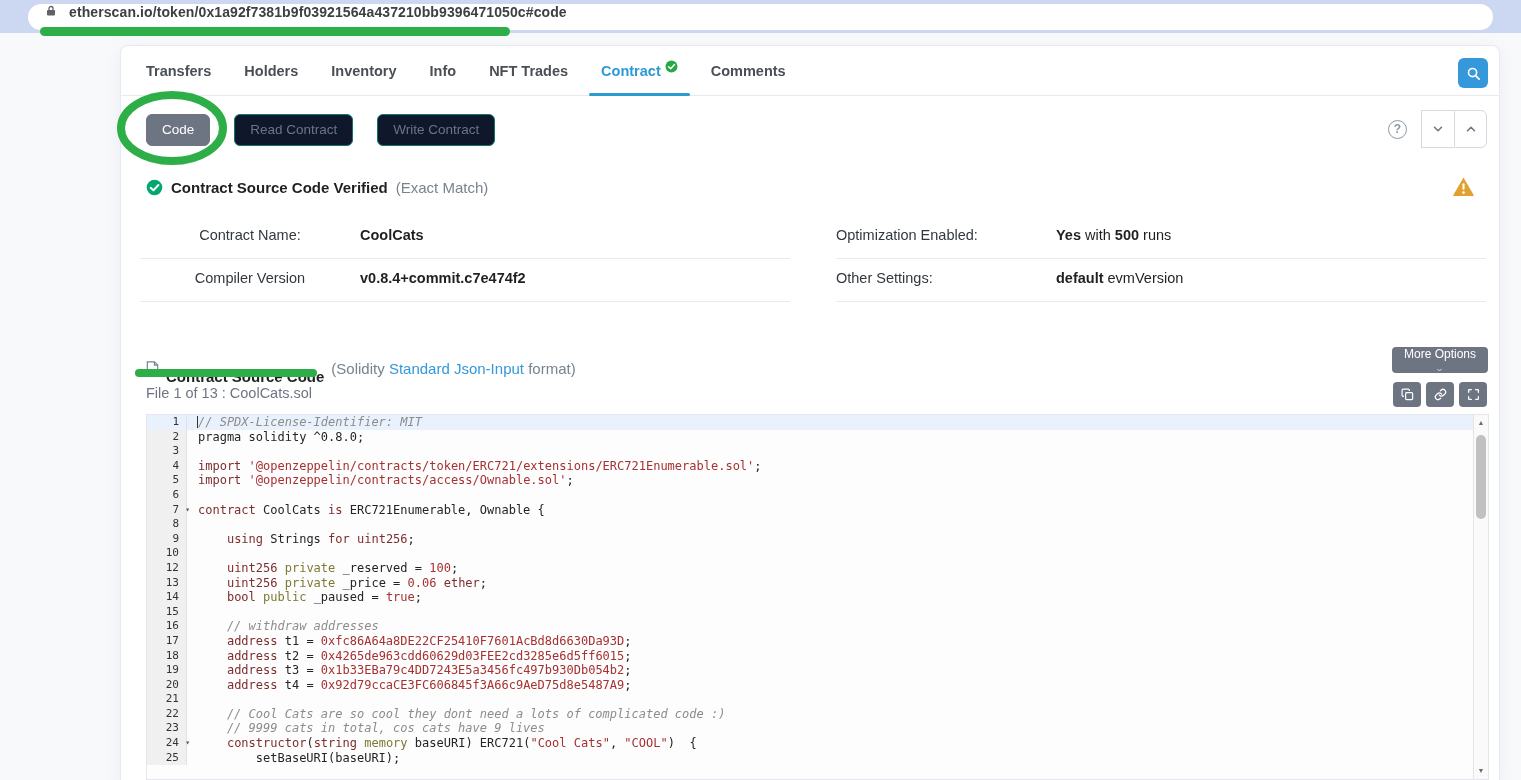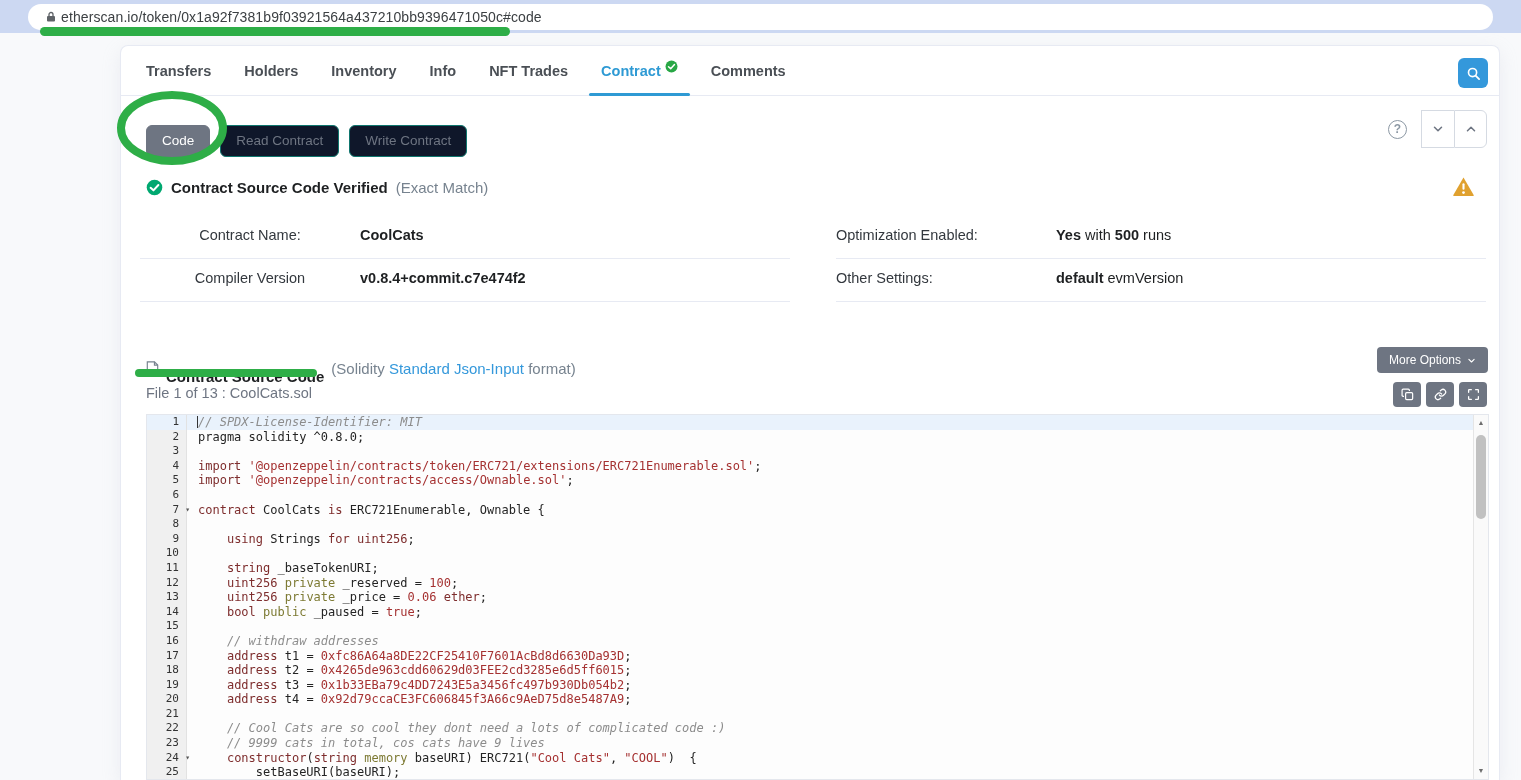--- a/index.html
+++ b/index.html
@@ -5,22 +5,22 @@
   * { box-sizing: border-box; margin: 0; padding: 0; }
   html,body { width:1521px; height:780px; overflow:hidden; }
   body {
     font-family:"Liberation Sans", sans-serif;
     background:#f8f9fb; position:relative; color:#1e2022;
   }
   
   .chrome { position:absolute; left:0; top:0; width:1521px; height:33px; background:#ccd8f2; }
   .urlbar {
     position:absolute; left:28px; top:4px; width:1465px; height:26px;
-    background:#fff; border-radius:13px; display:flex; align-items:center; gap:4px;
-    padding-left:17px; cursor:text;
+    background:#fff; border-radius:13px; display:flex; align-items:flex-start; gap:12px;
+    padding-left:17px; cursor:text;font-weight:bold;
   }
   .urlbar .url-text { font-size:14px; color:#3c4043; letter-spacing:.1px; }
   
   .anno { position:absolute; z-index:40; pointer-events:none; }
   .anno-url { left:40px; top:27px; width:470px; height:9px; border-radius:5px;
     background:var(--marker-green,#2eae47); }
   .anno-circle { left:114px; top:90px; }
   .anno-source { left:135px; top:369px; width:182px; height:8px; border-radius:4px;
     background:var(--marker-green,#2eae47); }
   
@@ -45,21 +45,21 @@
     content:""; position:absolute; left:0; right:0; bottom:-1px; height:3px;
     background:var(--tab-active-blue,#2e9ad4); border-radius:2px;
   }
   .tab .badge-svg { margin-top:-8px; }
   .search-btn {
     position:absolute; right:11px; top:12px; width:30px; height:30px;
     background:var(--accent-blue,#3498db); border:none; border-radius:6px;
     display:flex; align-items:center; justify-content:center; cursor:pointer;
   }
   
-  .subnav { position:absolute; left:25px; top:79px; display:flex; gap:10px; }
+  .subnav { position:absolute; left:25px; top:68px; display:flex; gap:24px; }
   .btn {
     font-family:inherit; font-size:13.5px; border-radius:6px; padding:7px 15px;
     cursor:pointer; line-height:1.2;
   }
   .btn-dark { background:var(--button-slate,#6e7582); color:#fff; border:1px solid var(--button-slate,#6e7582); }
   .btn-light { background:#0f172a; color:#6e7582; border:1px solid #0f766e; }
   
   .search-group { position:absolute; right:12px; top:64px; display:flex; align-items:center; }
   .help-icon {
     width:19px; height:19px; border:1.5px solid #8c98a4; border-radius:50%;
@@ -94,20 +94,21 @@
   
   .source-heading { position:absolute; left:25px; top:306px; display:flex; align-items:center; gap:7px; font-size:15px; }
   .source-heading .s-title { font-weight:700; color:#1e2022;margin-top:16px; }
   .source-heading .s-gray { color:#77838f; }
   .source-heading a { color:var(--link-blue,#3498db); text-decoration:none; cursor:pointer; }
   .more-btn {
     position:absolute; right:11px; top:301px; height:26px;
     background:var(--button-slate,#6e7582); color:#fff; border:none; border-radius:4px;
     font-size:12px; font-family:inherit; padding:0 12px; display:flex; align-items:center; gap:6px;
     cursor:pointer;
+    flex-direction:column;
   }
   .file-row { position:absolute; left:25px; top:339px; font-size:14.5px; color:#6e7582; }
   .mini-btns { position:absolute; right:12px; top:336px; display:flex; gap:5px; }
   .mini-btn {
     width:28px; height:25px; background:var(--button-slate,#6e7582); border:none; border-radius:4px;
     display:flex; align-items:center; justify-content:center; cursor:pointer;
   }
   
   .code-panel {
     position:absolute; left:25px; right:10px; top:368px; bottom:0;
@@ -328,24 +329,20 @@
         </div>
         <div class="code-row">
           <div class="gutter-cell">9</div>
           <pre class="code-cell"><span class="tok-p">    </span><span class="tok-k">using</span><span class="tok-p"> Strings </span><span class="tok-k">for</span><span class="tok-p"> </span><span class="tok-k">uint256</span><span class="tok-p">;</span></pre>
         </div>
         <div class="code-row">
           <div class="gutter-cell">10</div>
           <pre class="code-cell"></pre>
         </div>
         <div class="code-row">
-          <div class="gutter-cell">11</div>
-          <pre class="code-cell"><span class="tok-p">    </span><span class="tok-k">string</span><span class="tok-p"> _baseTokenURI;</span></pre>
-        </div>
-        <div class="code-row">
           <div class="gutter-cell">12</div>
           <pre class="code-cell"><span class="tok-p">    </span><span class="tok-k">uint256</span><span class="tok-p"> </span><span class="tok-m">private</span><span class="tok-p"> _reserved = </span><span class="tok-s">100</span><span class="tok-p">;</span></pre>
         </div>
         <div class="code-row">
           <div class="gutter-cell">13</div>
           <pre class="code-cell"><span class="tok-p">    </span><span class="tok-k">uint256</span><span class="tok-p"> </span><span class="tok-m">private</span><span class="tok-p"> _price = </span><span class="tok-s">0.06</span><span class="tok-p"> </span><span class="tok-k">ether</span><span class="tok-p">;</span></pre>
         </div>
         <div class="code-row">
           <div class="gutter-cell">14</div>
           <pre class="code-cell"><span class="tok-p">    </span><span class="tok-k">bool</span><span class="tok-p"> </span><span class="tok-m">public</span><span class="tok-p"> _paused = </span><span class="tok-s">true</span><span class="tok-p">;</span></pre>

